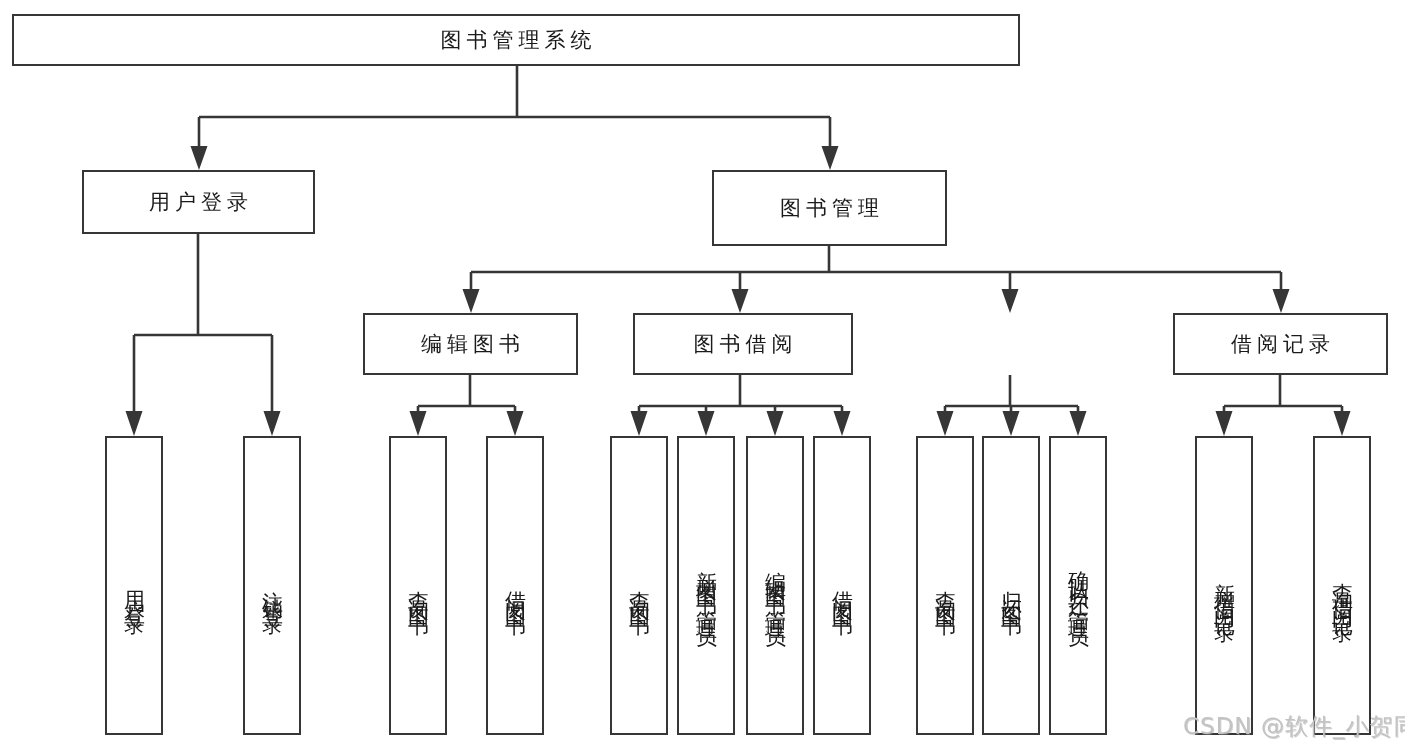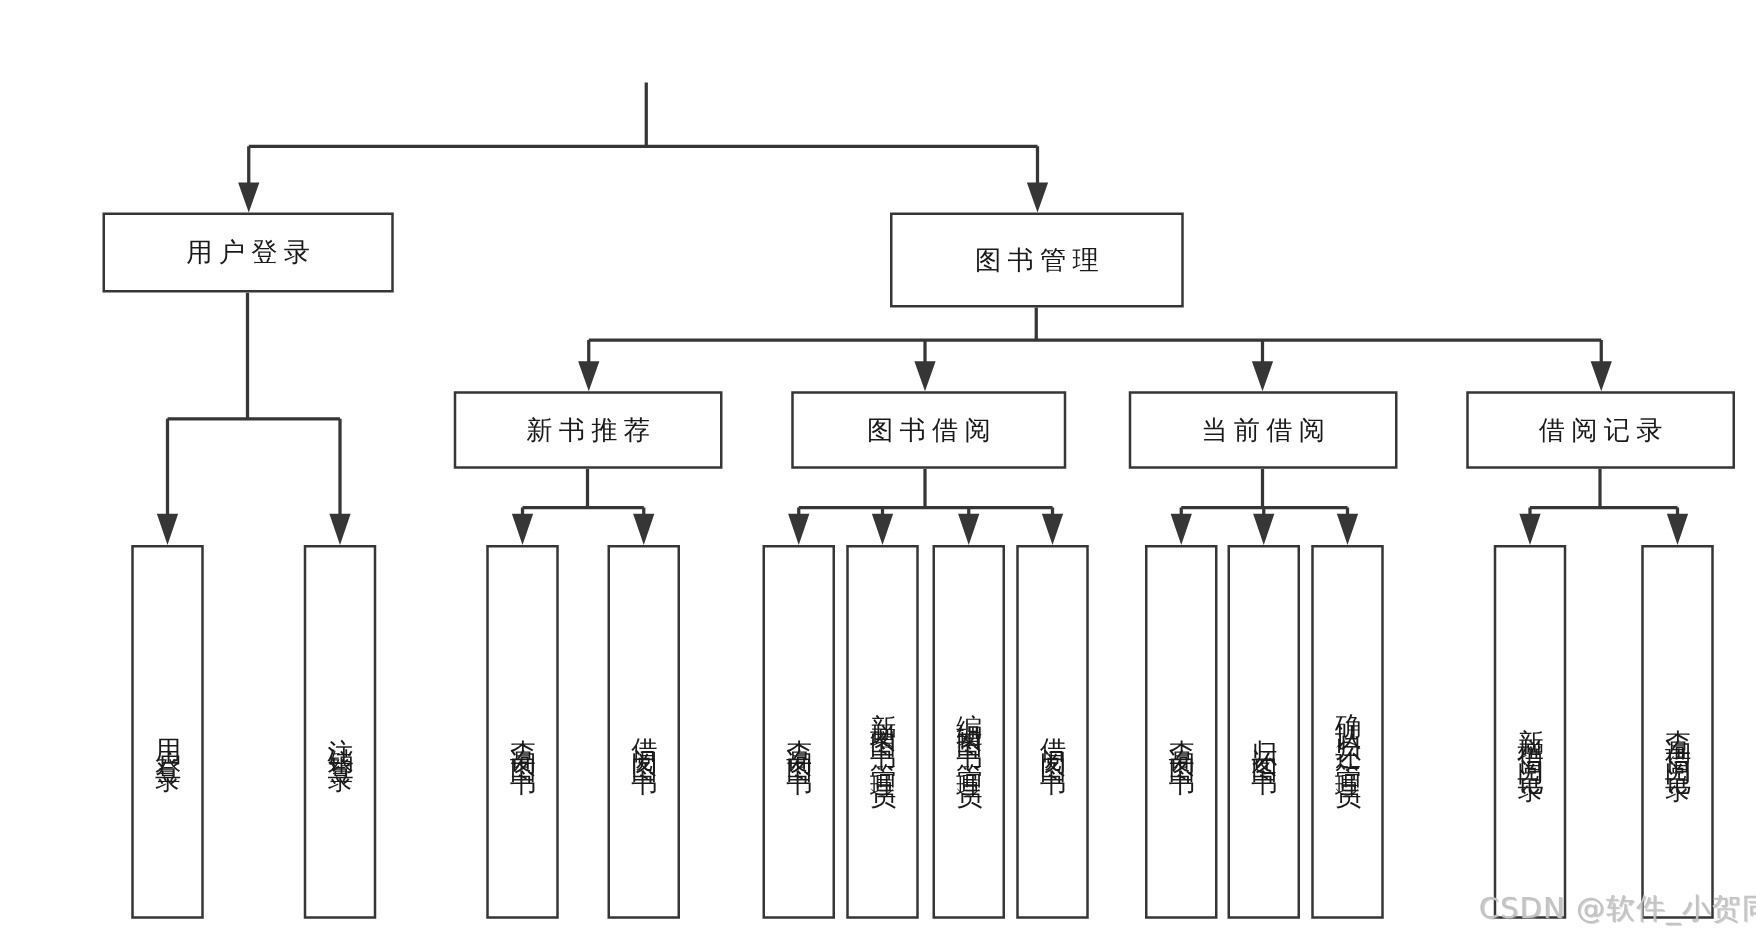--- a/index.html
+++ b/index.html
@@ -49,36 +49,36 @@
       M462.5,289 L479.5,289 L471,313 Z  M731.5,289 L748.5,289 L740,313 Z
       M1001.5,289 L1018.5,289 L1010,313 Z  M1272.5,289 L1289.5,289 L1281,313 Z
       M409.5,411 L426.5,411 L418,436 Z  M506.5,411 L523.5,411 L515,436 Z
       M630.5,411 L647.5,411 L639,436 Z  M697.5,411 L714.5,411 L706,436 Z
       M766.5,411 L783.5,411 L775,436 Z  M833.5,411 L850.5,411 L842,436 Z
       M936.5,411 L953.5,411 L945,436 Z  M1002.5,411 L1019.5,411 L1011,436 Z
       M1069.5,411 L1086.5,411 L1078,436 Z
       M1215.5,411 L1232.5,411 L1224,436 Z  M1333.5,411 L1350.5,411 L1342,436 Z"></path>
   </svg>
 
+  <div class="box" style="left:12px;top:14px;width:1008px;height:52px">
+    <span class="h">图书管理系统</span>
+  </div>
 
   <div class="box" style="left:82px;top:170px;width:233px;height:64px">
     <span class="h">用户登录</span>
   </div>
   <div class="box" style="left:712px;top:170px;width:235px;height:76px">
     <span class="h">图书管理</span>
   </div>
 
   <div class="box" style="left:363px;top:313px;width:215px;height:62px">
-    <span class="h">新书推荐</span>
+    <span class="h">编辑图书</span>
   </div>
   <div class="box" style="left:633px;top:313px;width:220px;height:62px">
     <span class="h">图书借阅</span>
-  </div>
-  <div class="box" style="left:903px;top:313px;width:215px;height:62px">
-    <span class="h">当前借阅</span>
   </div>
   <div class="box" style="left:1173px;top:313px;width:215px;height:62px">
     <span class="h">借阅记录</span>
   </div>
 
   <div class="box" style="left:105px;top:436px;width:58px;height:299px">
     <span class="v">用户登录</span>
   </div>
   <div class="box" style="left:243px;top:436px;width:58px;height:299px">
     <span class="v">注销登录</span>

